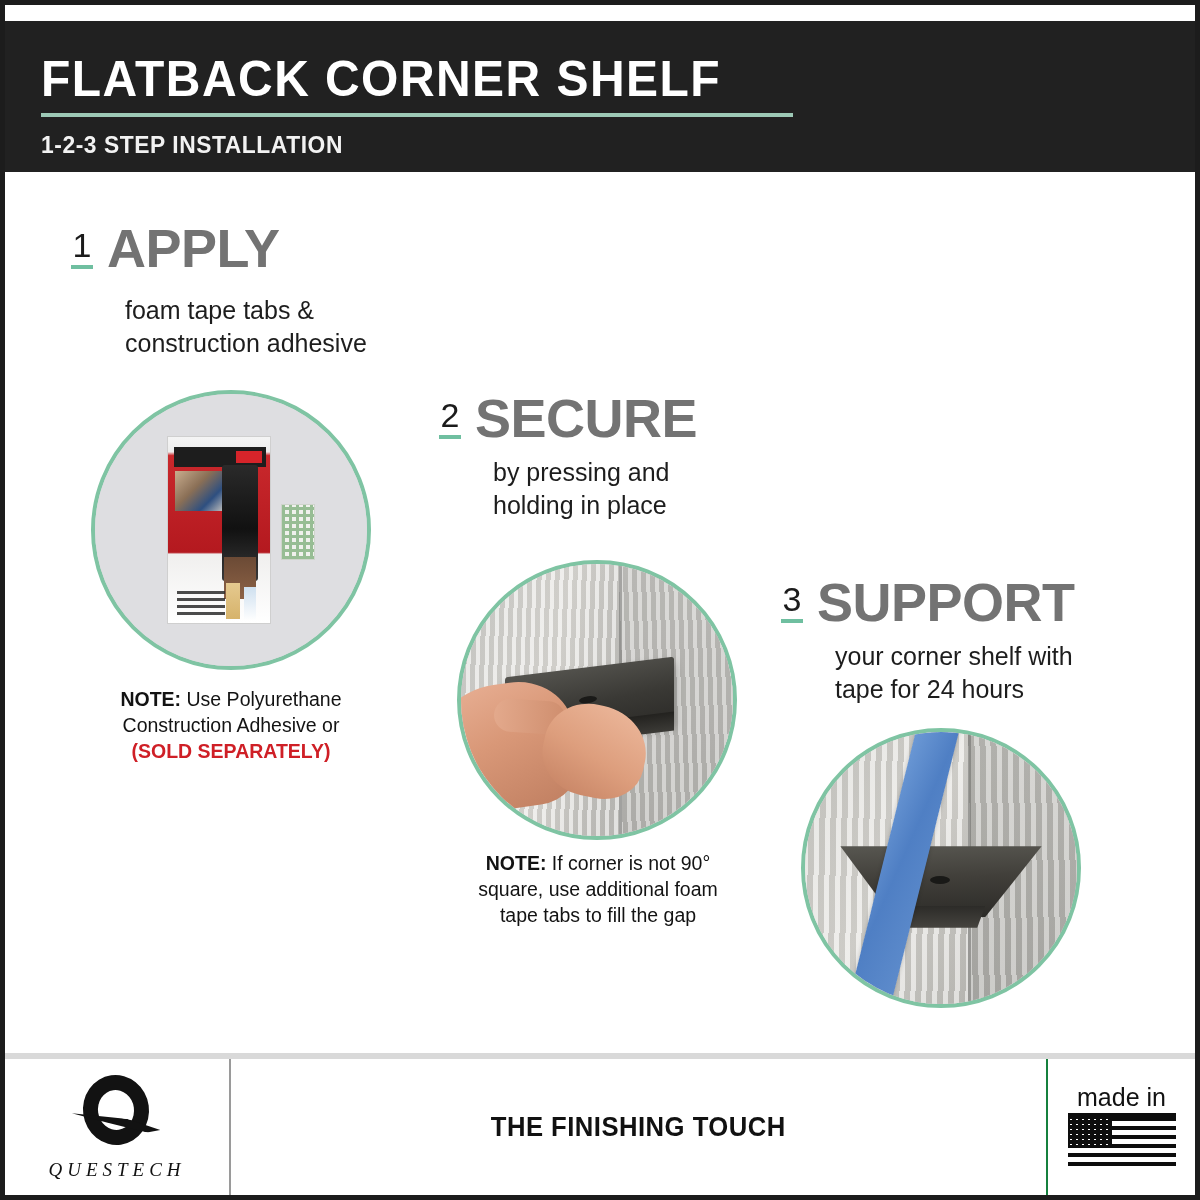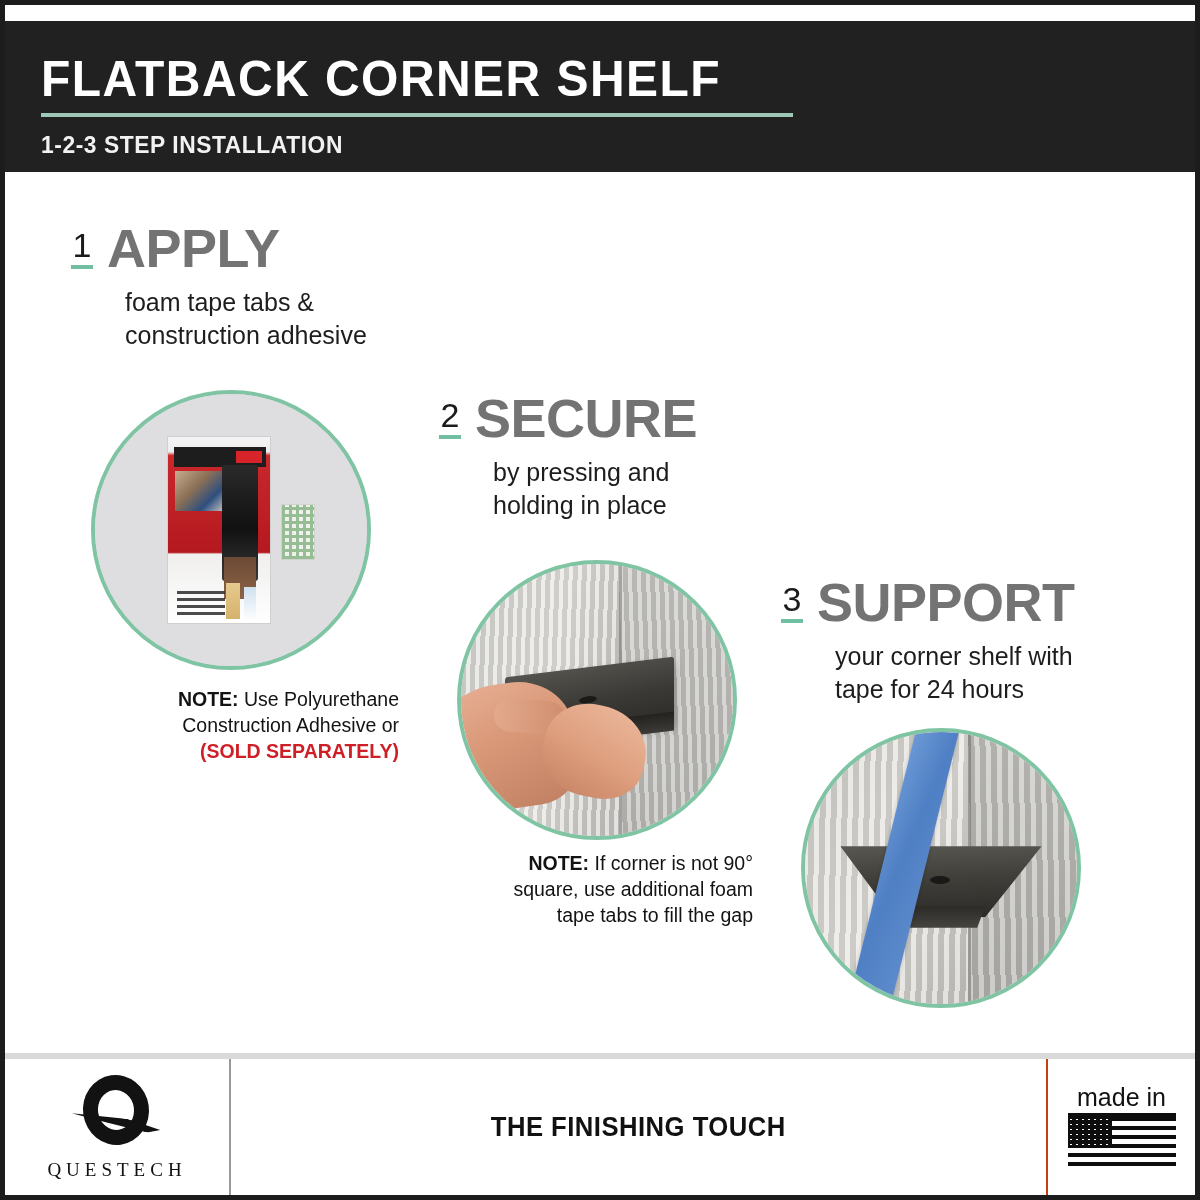--- a/index.html
+++ b/index.html
@@ -107,21 +107,21 @@
   .photo-circle {
     position: absolute;
     border-radius: 50%;
     border: 4px solid #7fc4a3;
     overflow: hidden;
     background: #dcdcde;
   }
 
   .note {
     position: absolute;
-    text-align: right;
+    text-align: center;
     font-size: 19.5px;
     line-height: 26px;
     color: #131313;
   }
   .note b { font-weight: bold; }
   .note .warn { color: #cf1f26; font-weight: bold; }
 
   
   .s1-bg { position:absolute; inset:0; background:#dedee1; }
   .s1-pack {
@@ -303,25 +303,26 @@
     background: #121212;
     transform: rotate(10deg);
     clip-path: polygon(0% 40%, 62% 0%, 100% 52%, 86% 100%, 40% 72%);
   }
   #questech-word {
     margin-top: 6px;
     font-family: "Liberation Serif", serif;
     font-size: 19px;
     letter-spacing: 5px;
     color: #111111;
+    font-style: italic;
   }
   #footer-center {
     flex: 1;
     display: flex; align-items: center; justify-content: center;
-    border-right: 2px solid #c2410c;
+    border-right: 2px solid #15803d;
   }
   #tagline {
     font-size: 27px;
     font-weight: bold;
     color: #111111;
     letter-spacing: 0.5px;
     font-family: "Liberation Sans Narrow", "Liberation Sans", sans-serif;
     transform: scaleX(0.95);
   }
   #footer-right {
@@ -371,21 +372,21 @@
   <div id="body-area">
 
     <div class="step" style="left:66px; top:48px;">
       <div class="step-heading">
         <div class="step-num-wrap">
           <span class="step-num">1</span>
           <span class="step-num-dash"></span>
         </div>
         <div class="step-title">APPLY</div>
       </div>
-      <div style="margin-left:54px; margin-top:10px;">
+      <div style="margin-left:54px; margin-top:18px;">
         <div class="step-desc">foam tape tabs &amp;</div>
         <div class="step-desc">construction adhesive</div>
       </div>
     </div>
 
     <div class="photo-circle" style="left:86px; top:218px; width:280px; height:280px;">
       <div class="s1-bg"></div>
       <div class="s1-pack">
         <div class="s1-pack-hdr"></div>
         <div class="s1-pack-photo"></div>

